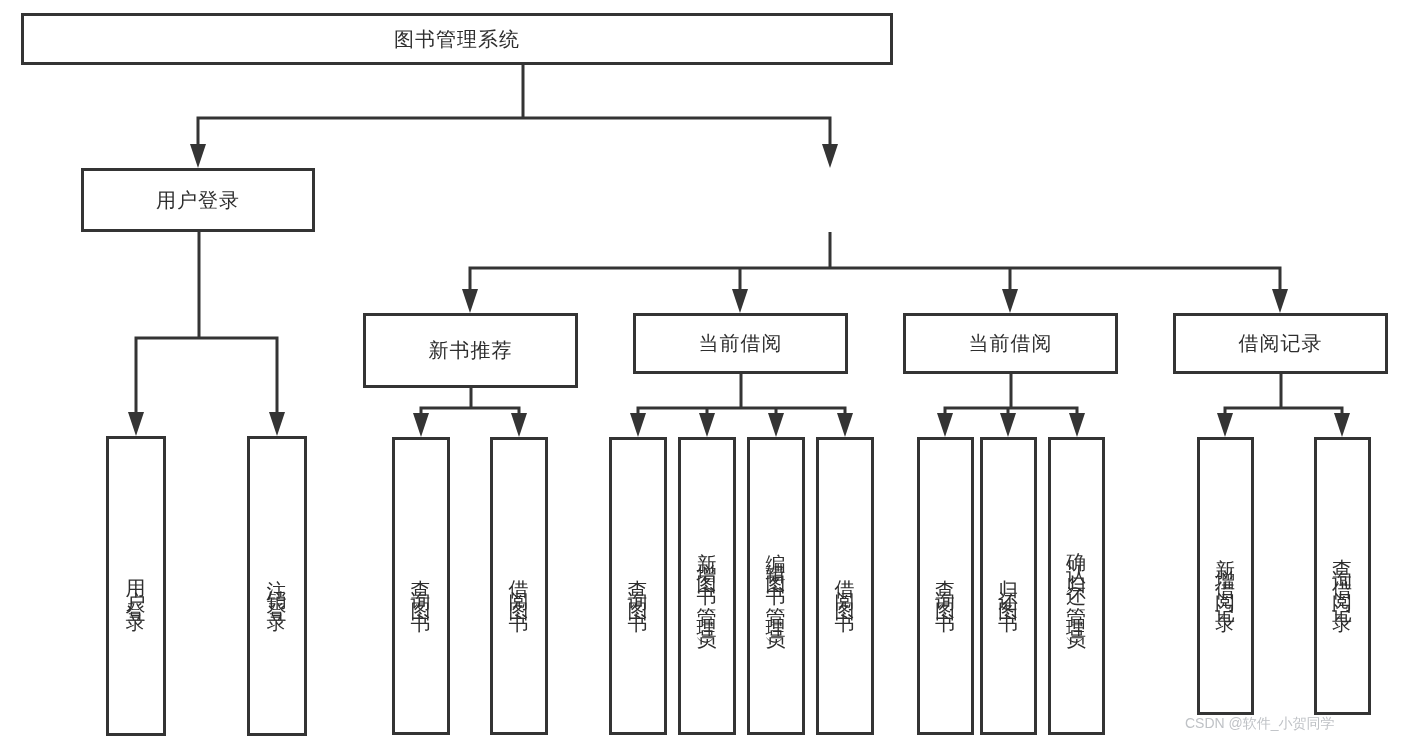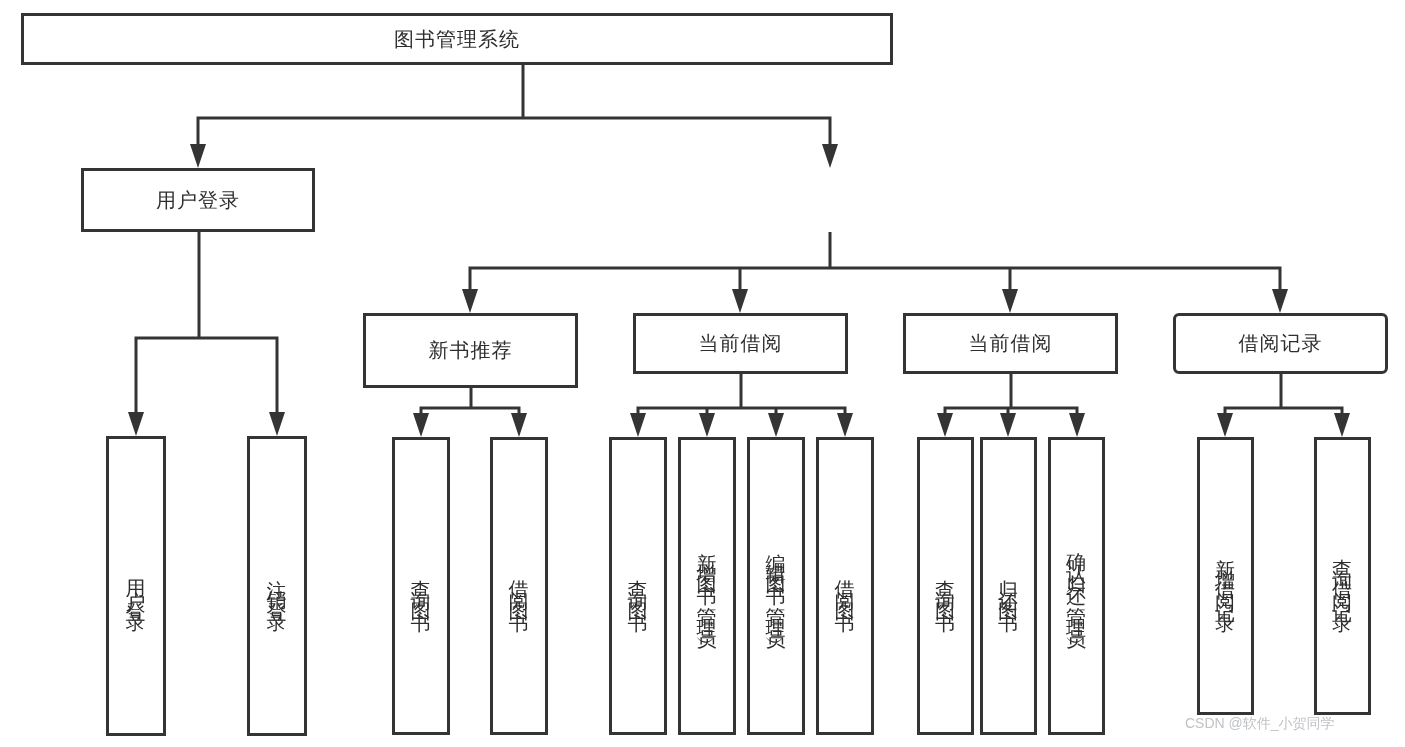--- a/index.html
+++ b/index.html
@@ -110,21 +110,21 @@
 
   <div class="node hbox" style="left:363px; top:313px; width:215px; height:75px;">
     <span>新书推荐</span>
   </div>
   <div class="node hbox" style="left:633px; top:313px; width:215px; height:61px;">
     <span>当前借阅</span>
   </div>
   <div class="node hbox" style="left:903px; top:313px; width:215px; height:61px;">
     <span>当前借阅</span>
   </div>
-  <div class="node hbox" style="left:1173px; top:313px; width:215px; height:61px;border-radius:6px;">
+  <div class="node hbox" style="left:1173px; top:313px; width:215px; height:61px;">
     <span>借阅记录</span>
   </div>
 
   <div class="node vbox" style="left:106px; top:436px; width:60px; height:300px;">
     <span>用户登录</span>
   </div>
   <div class="node vbox" style="left:247px; top:436px; width:60px; height:300px;">
     <span>注销登录</span>
   </div>
 

